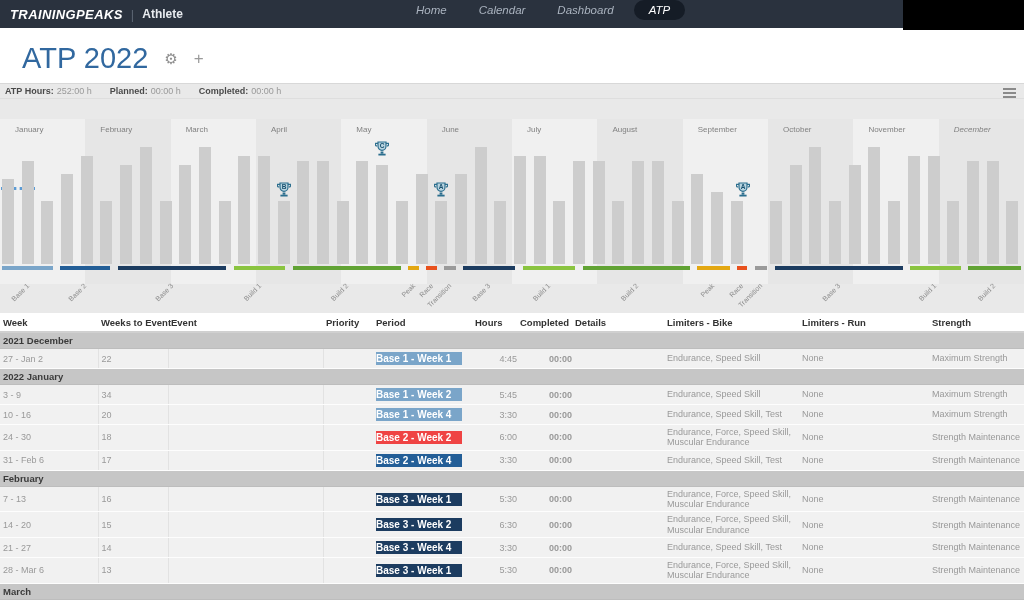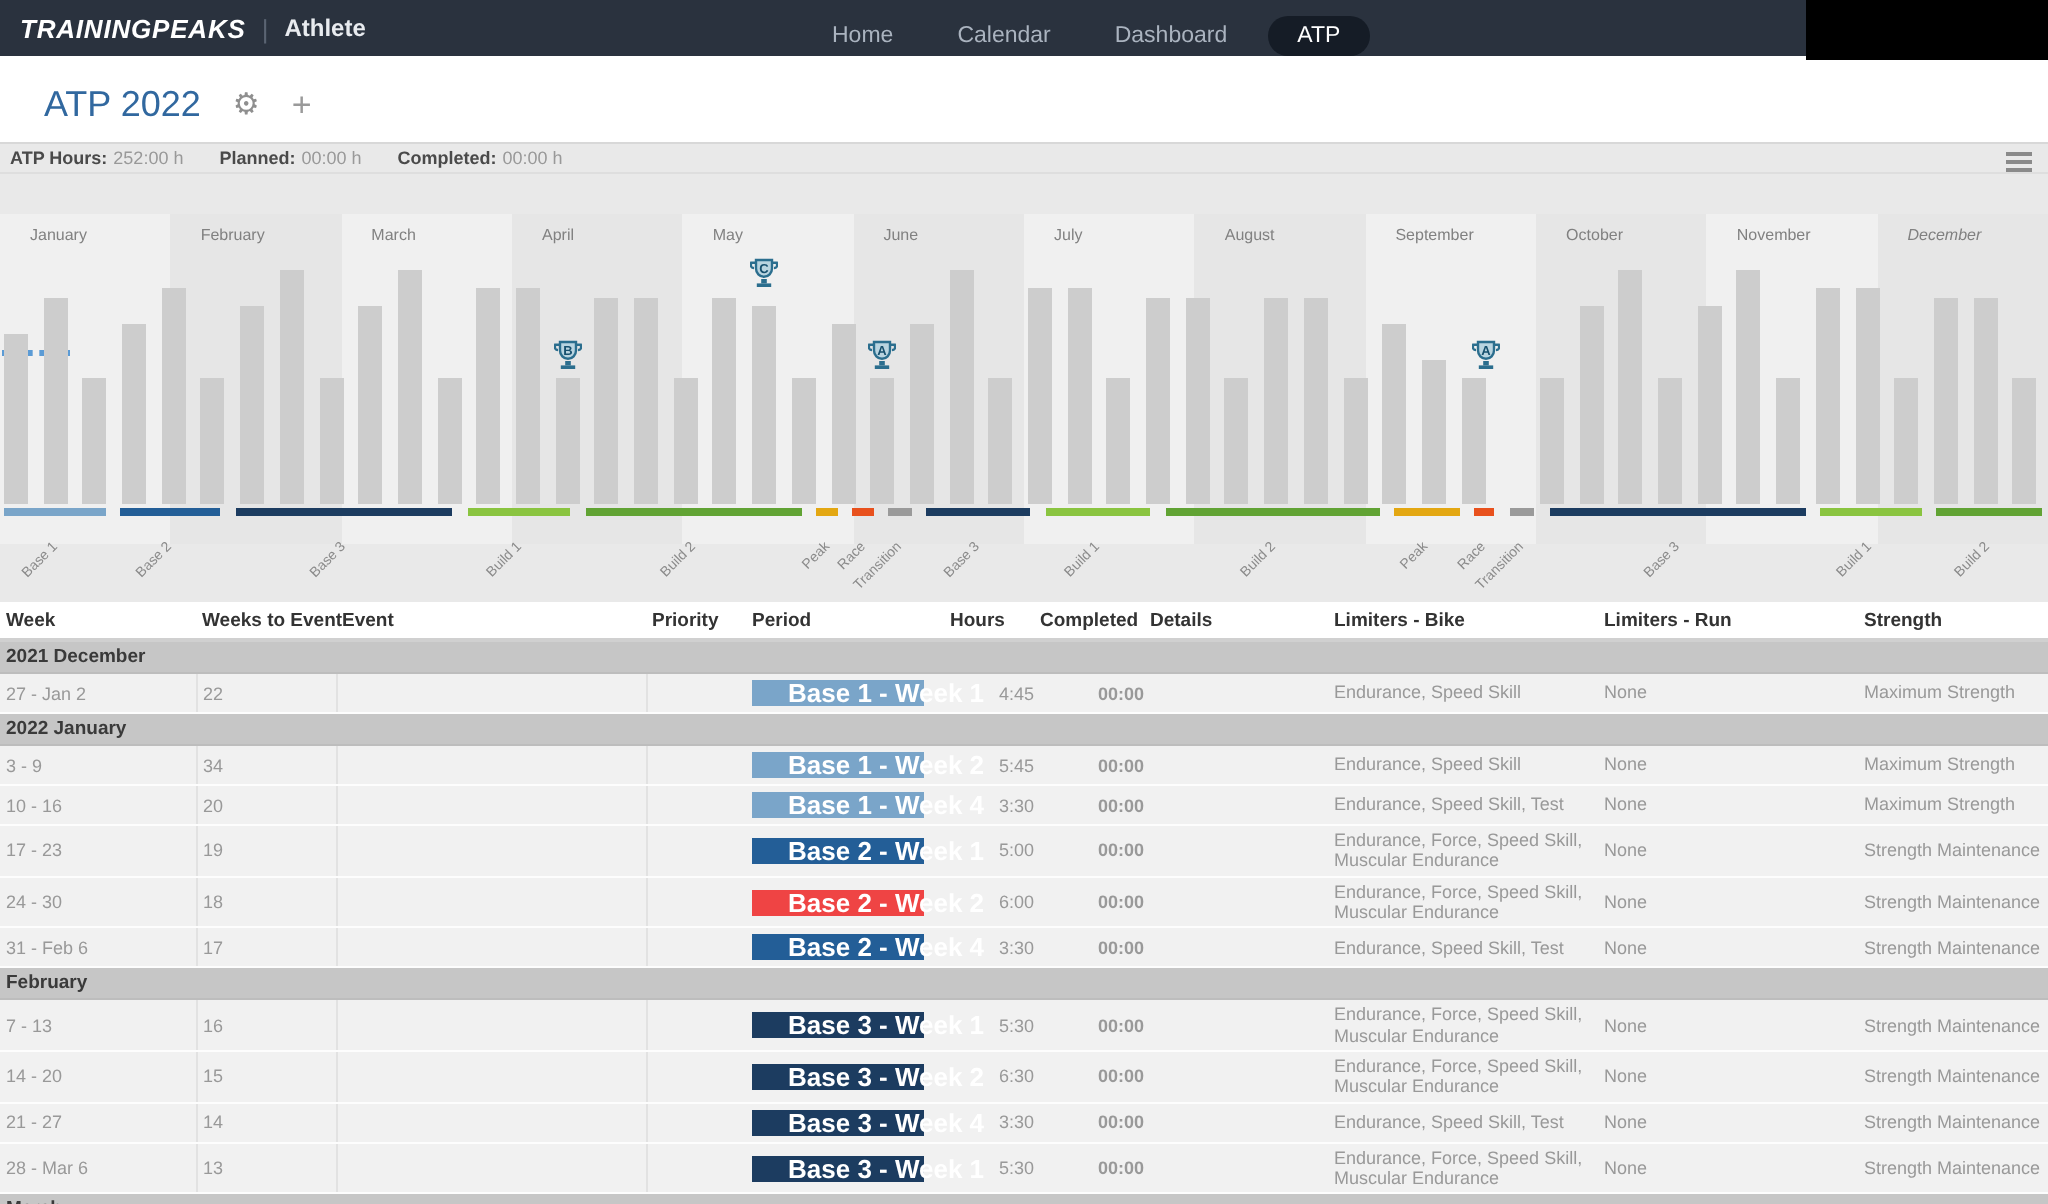--- a/index.html
+++ b/index.html
@@ -5,28 +5,28 @@
   * { margin:0; padding:0; box-sizing:border-box; }
   html,body { width:1024px; height:602px; overflow:hidden; background:#fff;
     font-family:"Liberation Sans", sans-serif; }
 
   
   .navbar { position:relative; height:28px; background:#2a323e; display:flex; align-items:center; }
   .brand { display:flex; align-items:center; gap:8px; padding-left:10px; }
   .brand-name { color:#fff; font-weight:bold; font-style:italic; font-size:13px; letter-spacing:.4px; }
   .brand-sep { color:#5a6472; font-size:13px; }
   .brand-sub { color:#e8ebef; font-size:12px; font-weight:600; }
-  .nav-items { position:absolute; left:404px; top:0; height:28px; display:flex; align-items:flex-end; gap:8px; }
+  .nav-items { position:absolute; left:404px; top:0; height:28px; display:flex; align-items:flex-start; gap:8px;font-style:italic; }
   .nav-item { color:#aab3bf; font-size:11.5px; padding:4px 12px; cursor:pointer; }
   .nav-item.active { background:#151c26; color:#fff; border-radius:10px; padding:4px 15px; }
   .redaction { position:absolute; left:903px; top:0; width:121px; height:30px; background:#000; z-index:50; }
 
   
   .title-row { display:flex; align-items:center; gap:16px; padding:14px 0 8px 22px; }
-  .page-title { color:#31689f; font-size:18px; font-weight:400; }
+  .page-title { color:#31689f; font-size:29px; font-weight:400; }
   .gear { color:#8f8f8f; font-size:15px; cursor:pointer; line-height:1; }
   .plus { color:#9a9a9a; font-size:17px; cursor:pointer; line-height:1; font-weight:400; }
 
   
   .statsbar { position:relative; height:16px; background:#e9e9e9; border-top:1px solid #d8d8d8;
     border-bottom:1px solid #dedede; display:flex; align-items:center; gap:18px; padding-left:5px; }
   .stat { font-size:9px; color:#999; }
   .stat b { color:#4a4a4a; margin-right:3px; }
   .menu-icon { position:absolute; right:8px; top:4px; width:13px; cursor:pointer; }
   .menu-icon span { display:block; height:2px; background:#8a8a8a; margin-bottom:2px; }
@@ -51,22 +51,22 @@
   th.r { text-align:right; padding-right:28px; }
   tr.group td { background:#c6c6c6; border-top:1px solid #adadad; border-bottom:1px solid #bdbdbd;
     font-size:9.5px; font-weight:bold; color:#3a3a3a; padding:2px 0 2px 3px; }
   tr.data td { background:#f1f1f1; border-bottom:1px solid #fdfdfd; font-size:9px; color:#999;
     padding:2px 0 2px 3px; vertical-align:middle; height:16px; }
   tr.data.tall td { height:21px; }
   tr.data td.sep { border-right:1px solid #e2e2e2; }
   td.hours { text-align:right; padding-right:28px; font-size:9.5px; }
   td.completed { text-align:right; padding-left:11px; font-weight:bold; color:#1a1a1a; font-size:9px; }
   td.lim { font-size:8.5px; line-height:1.15; padding-right:8px; }
-  .badge { display:block; margin:1px 10px 1px 0; height:13px; line-height:13px; padding-left:18px;
-    color:#fff; font-size:13px; font-weight:bold; white-space:nowrap; cursor:pointer; }
+  .badge { display:block; margin:1px 10px 1px 0; height:13px; line-height:13px; padding-left:0;
+    color:#fff; font-size:10px; font-weight:bold; white-space:nowrap; cursor:pointer; }
 </style>
 </head>
 <body>
 
 <div class="navbar">
   <div class="brand">
     <span class="brand-name">TRAININGPEAKS</span>
     <span class="brand-sep">|</span>
     <span class="brand-sub">Athlete</span>
   </div>
@@ -328,35 +328,20 @@
           <span class="badge" style="background: rgb(122, 165, 201);">Base 1 - Week 4</span>
         </td>
         <td class="hours">3:30</td>
         <td class="completed">00:00</td>
         <td></td>
         <td class="lim">Endurance, Speed Skill, Test</td>
         <td class="lim">None</td>
         <td class="lim">Maximum Strength</td>
       </tr>
       <tr class="data tall">
-        <td class="sep">17 - 23</td>
-        <td class="sep">19</td>
-        <td class="sep"></td>
-        <td></td>
-        <td>
-          <span class="badge" style="background: rgb(35, 94, 151);">Base 2 - Week 1</span>
-        </td>
-        <td class="hours">5:00</td>
-        <td class="completed">00:00</td>
-        <td></td>
-        <td class="lim">Endurance, Force, Speed Skill, Muscular Endurance</td>
-        <td class="lim">None</td>
-        <td class="lim">Strength Maintenance</td>
-      </tr>
-      <tr class="data tall">
         <td class="sep">24 - 30</td>
         <td class="sep">18</td>
         <td class="sep"></td>
         <td></td>
         <td>
           <span class="badge" style="background: #ef4444;">Base 2 - Week 2</span>
         </td>
         <td class="hours">6:00</td>
         <td class="completed">00:00</td>
         <td></td>

